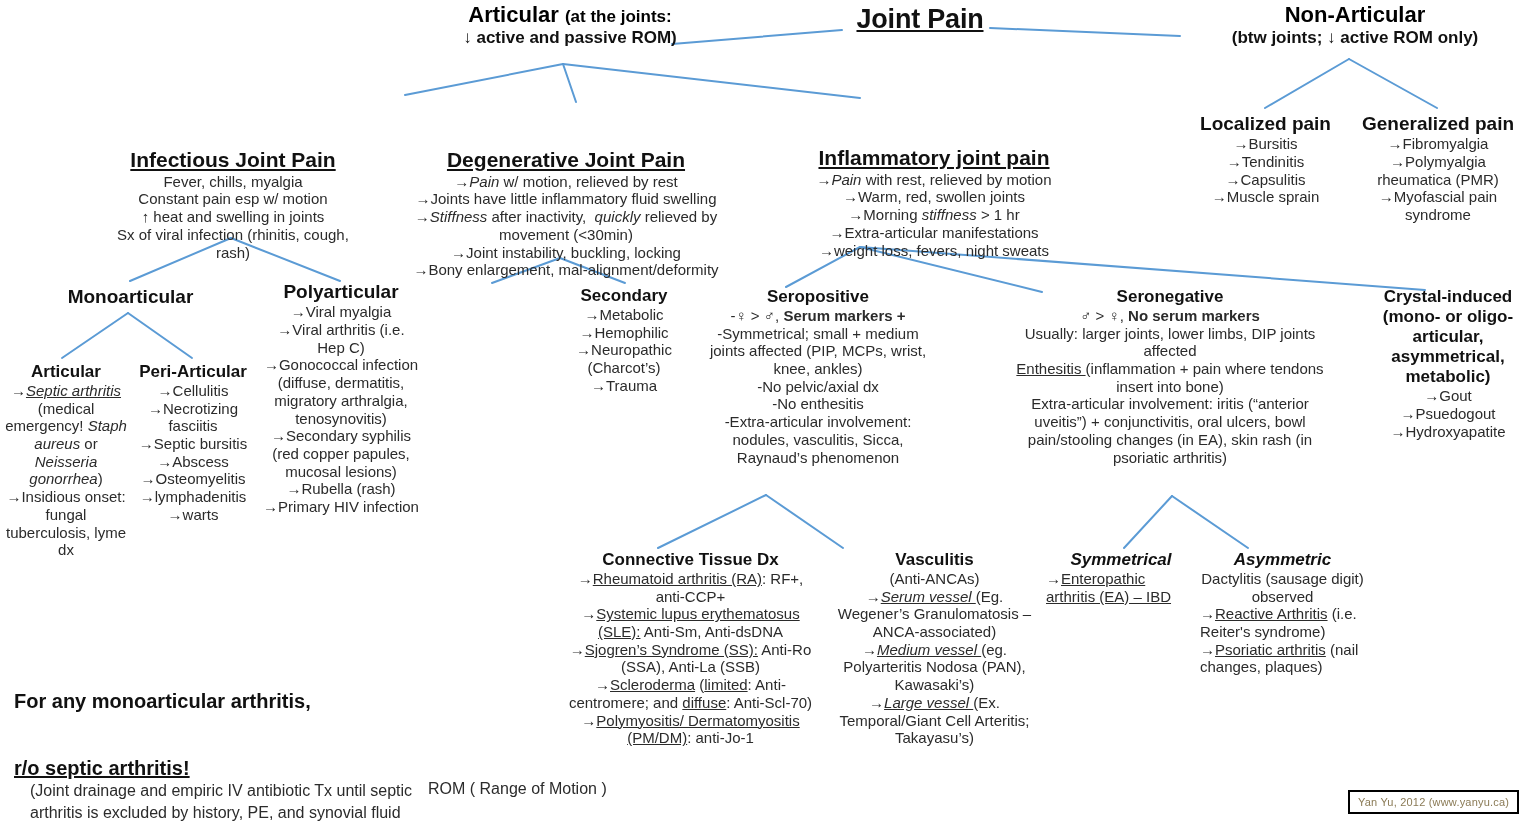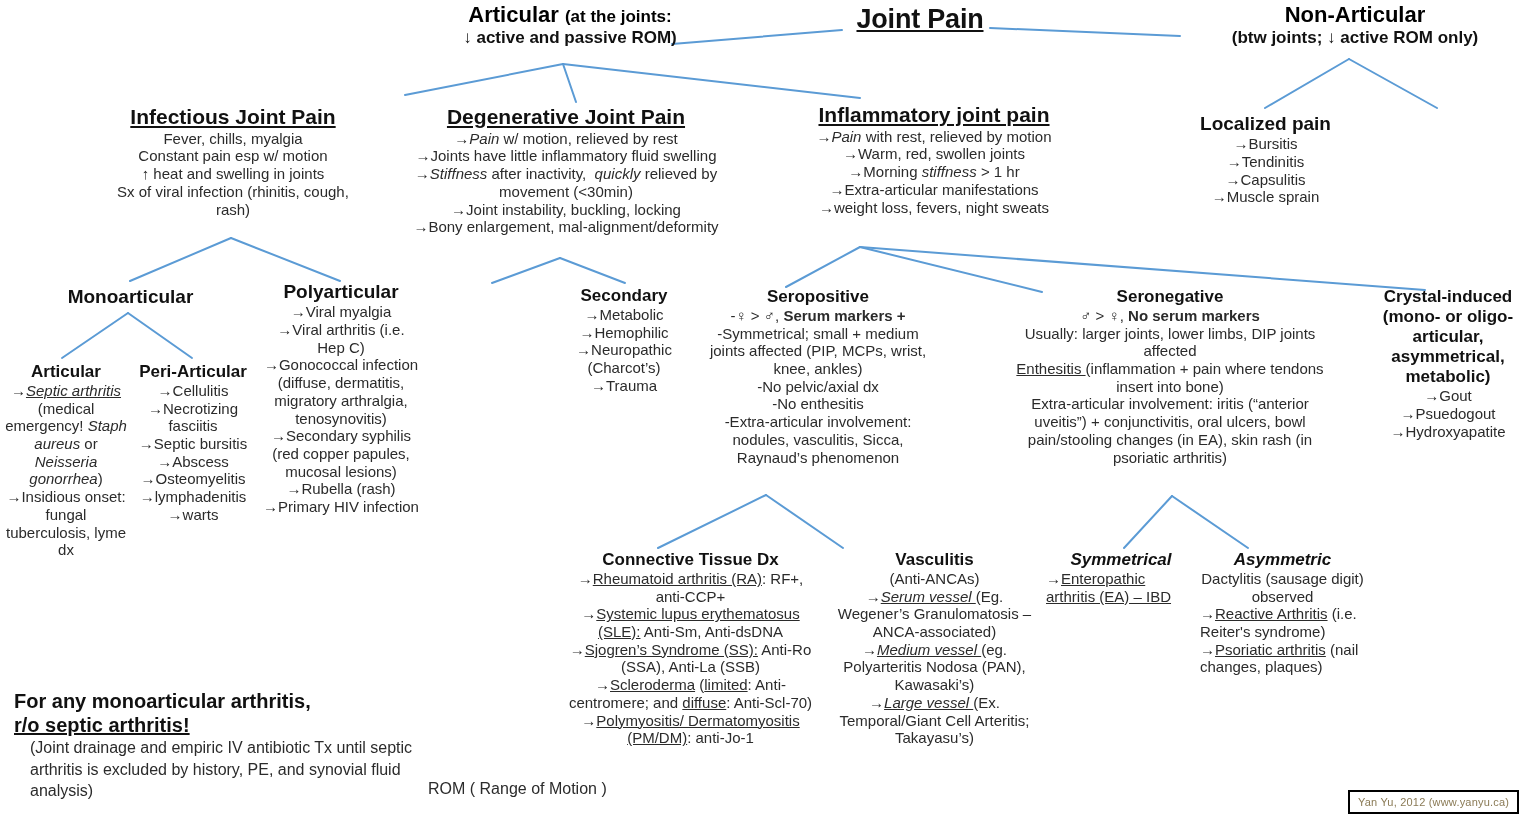--- a/index.html
+++ b/index.html
@@ -28,21 +28,21 @@
   }
   .node {
     position: absolute;
     text-align: center;
     line-height: 1.18;
   }
   .hdr {
     font-weight: bold;
     color: #000000;
   }
-  .u { text-decoration: underline; }
+  .u { text-decoration: underline; margin-top: 43px; }
   .body-txt {
     color: #2b2b2b;
   }
   .t-root {
     font-size: 27px;
     font-weight: bold;
     text-decoration: underline;
     letter-spacing: -0.2px;
   }
   .t-branch {
@@ -140,20 +140,26 @@
   </div>
 
   <div class="node" style="left:1188px; top:113px; width:155px;">
     <div class="t-cat">Localized pain</div>
     <div class="t-sm body-txt">→Bursitis</div>
     <div class="t-sm body-txt">→Tendinitis</div>
     <div class="t-sm body-txt">→Capsulitis</div>
     <div class="t-sm body-txt">→Muscle sprain</div>
   </div>
 
+  <div class="node" style="left:1352px; top:113px; width:172px;">
+    <div class="t-cat">Generalized pain</div>
+    <div class="t-sm body-txt">→Fibromyalgia</div>
+    <div class="t-sm body-txt">→Polymyalgia rheumatica (PMR)</div>
+    <div class="t-sm body-txt">→Myofascial pain syndrome</div>
+  </div>
 
   <div class="node" style="left:110px; top:105px; width:246px;">
     <div class="t-cat u" style="font-size:21px;">Infectious Joint Pain</div>
     <div class="t-sm body-txt">Fever, chills, myalgia</div>
     <div class="t-sm body-txt">Constant pain esp w/ motion</div>
     <div class="t-sm body-txt">↑ heat and swelling in joints</div>
     <div class="t-sm body-txt">Sx of viral infection (rhinitis, cough, rash)</div>
   </div>
 
   <div class="node" style="left:48px; top:286px; width:165px;">

